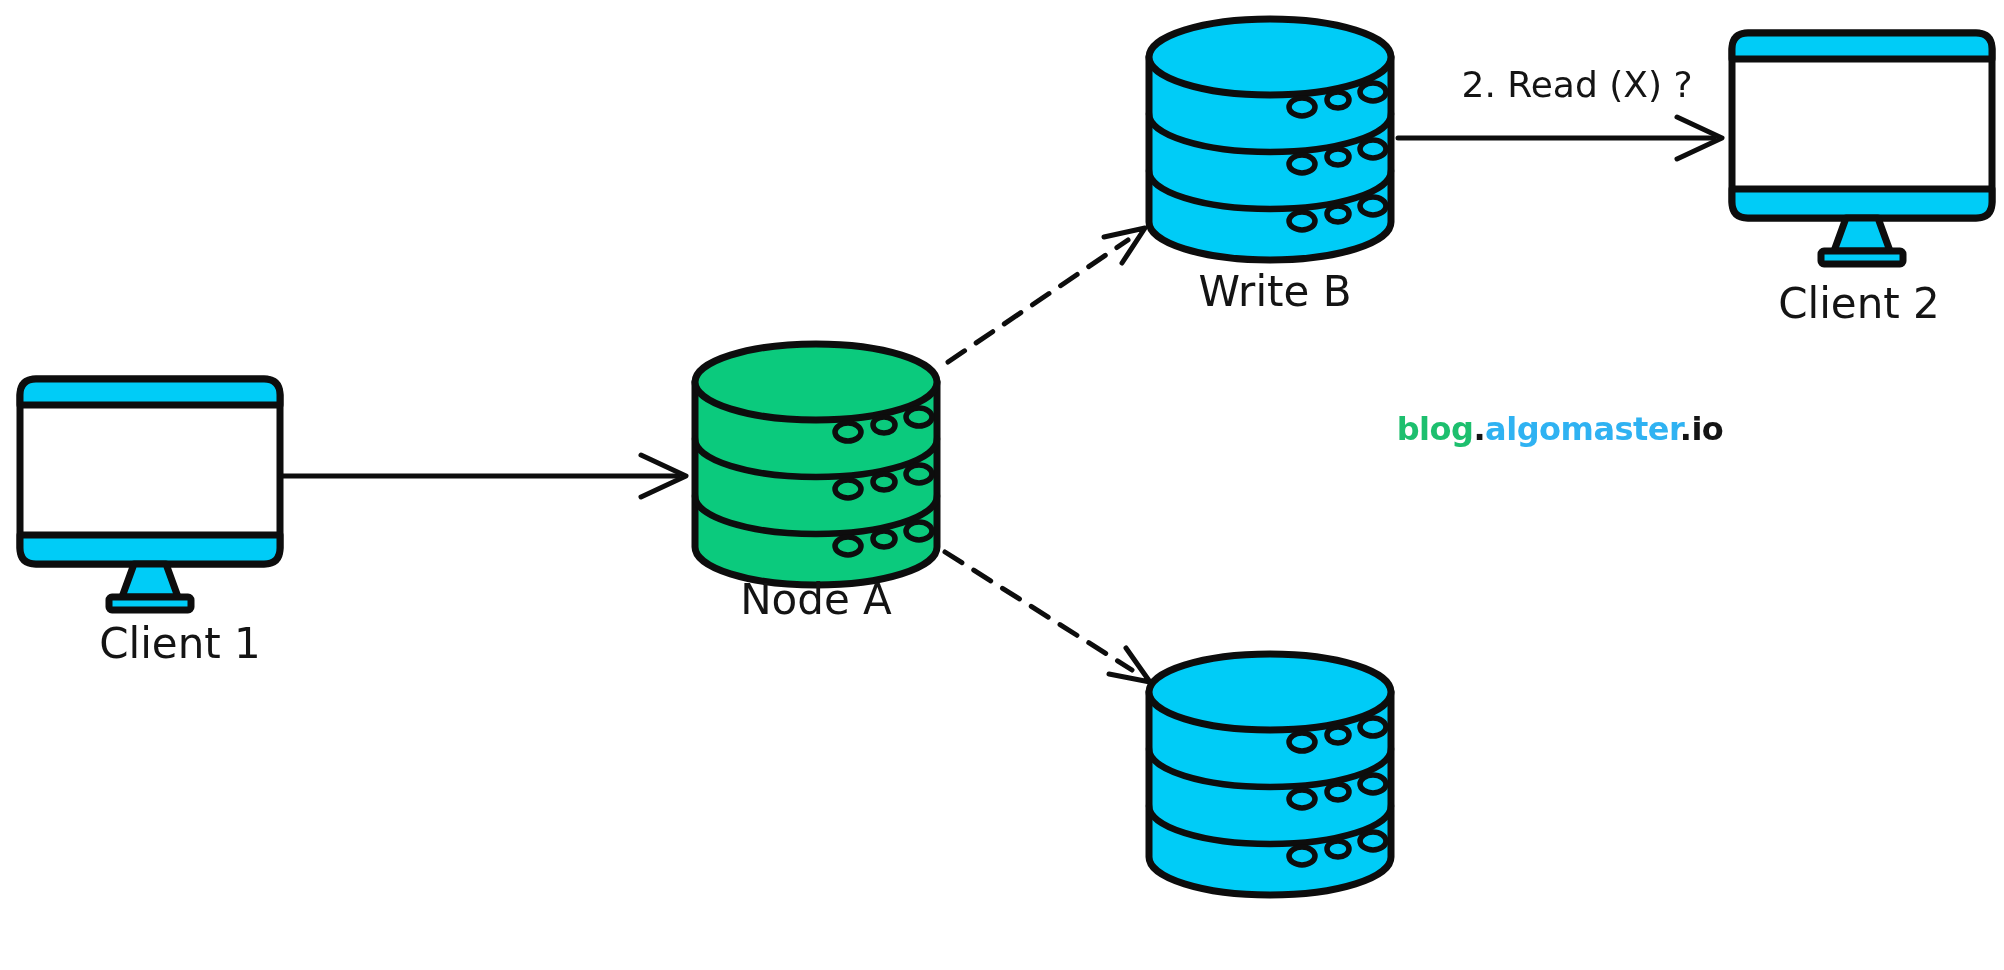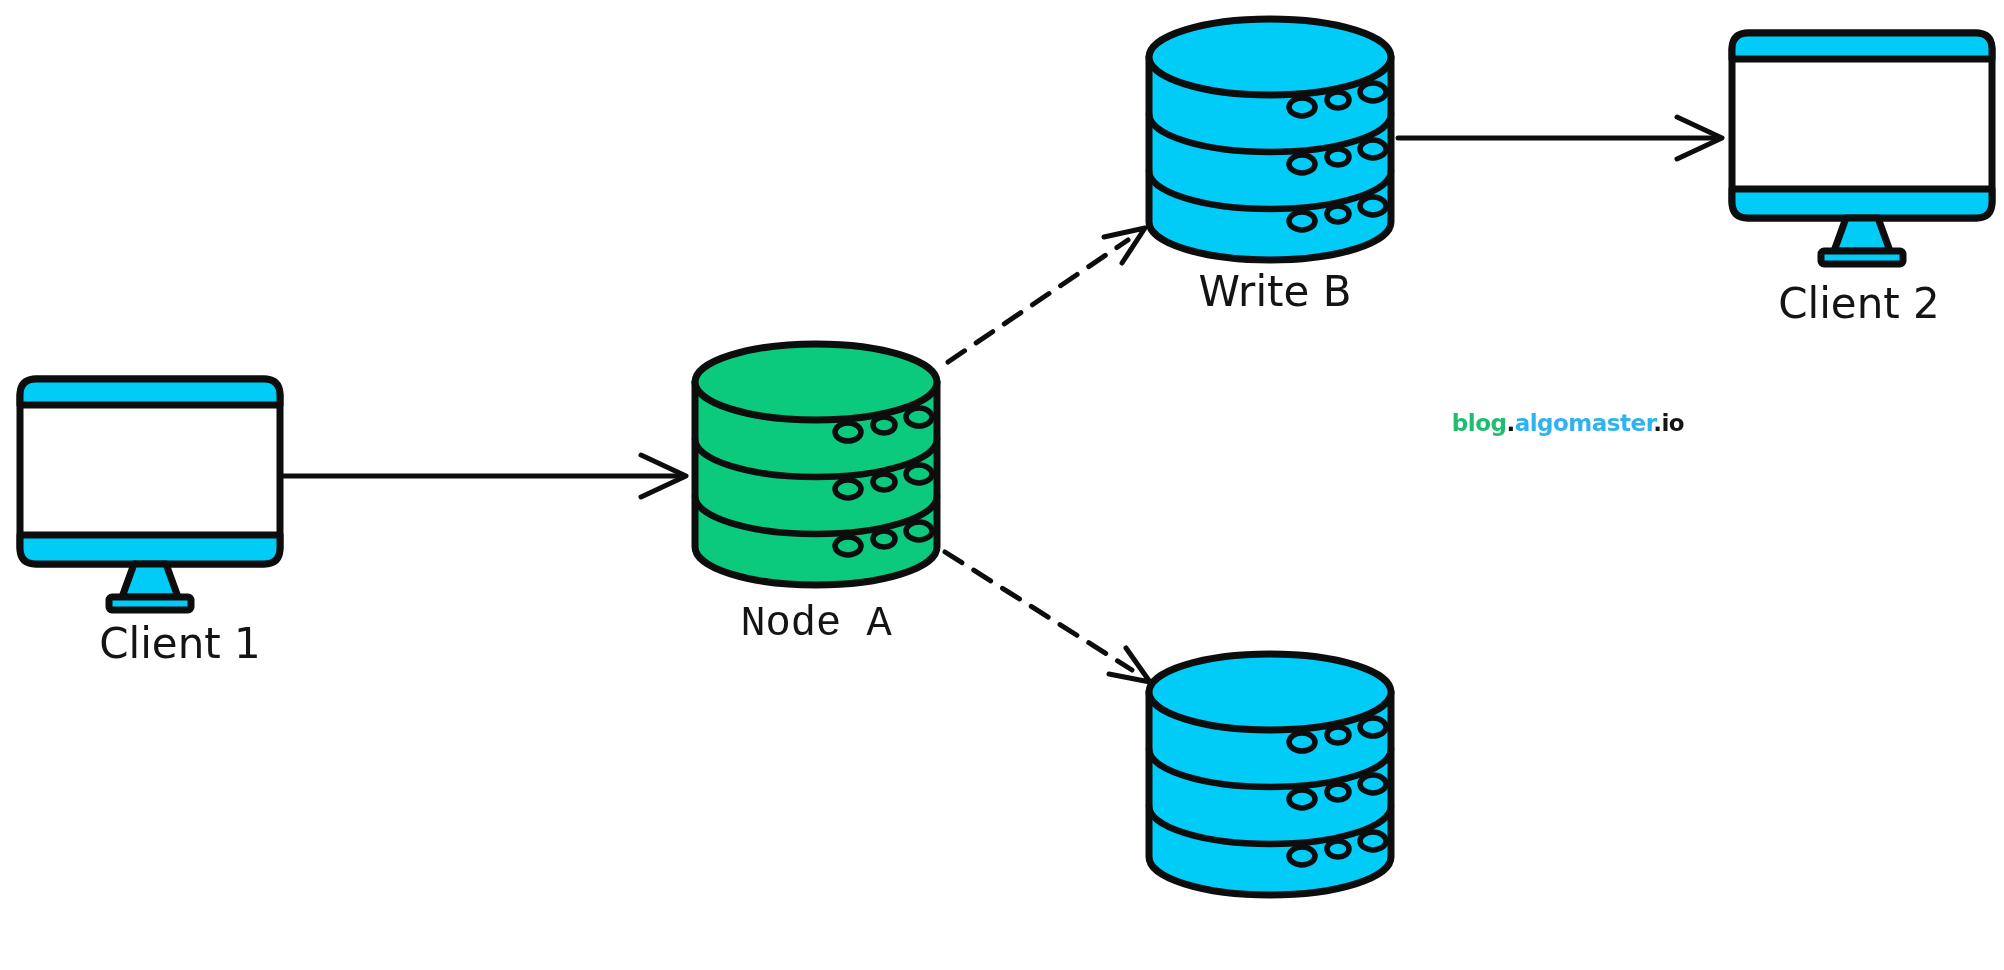--- a/index.html
+++ b/index.html
@@ -19,26 +19,25 @@
     color: #141414;
     font-size: 42px;
     line-height: 1.15;
     text-align: center;
     white-space: nowrap;
   }
   .edge-label { font-size: 36px; }
 
   .watermark {
     position: absolute;
-    font-size: 23px;
+    font-size: 32px;
     font-weight: bold;
     letter-spacing: -0.5px;
     text-align: center;
     white-space: nowrap;
-    margin-left: 8px;
   }
 
   
   .shape   { stroke-width: 7;   stroke-linejoin: round; }
   .outline { fill: none; stroke-width: 6.5; stroke-linecap: round; }
   .dot     { fill: none; stroke-width: 5.5; }
   .shaft   { fill: none; stroke-width: 5; stroke-linecap: round; }
   .dashedline { stroke-dasharray: 20 14; }
   .head    { fill: none; stroke-width: 5; stroke-linecap: round; stroke-linejoin: round; }
 </style>
@@ -79,21 +78,21 @@
       <ellipse class="dot" cx="193" cy="85" rx="11" ry="8"></ellipse>
       <ellipse class="dot" cx="228" cy="77" rx="13" ry="9"></ellipse>
       <ellipse class="dot" cx="157" cy="149" rx="13" ry="9"></ellipse>
       <ellipse class="dot" cx="193" cy="142" rx="11" ry="8"></ellipse>
       <ellipse class="dot" cx="228" cy="134" rx="13" ry="9"></ellipse>
       <ellipse class="dot" cx="157" cy="206" rx="13" ry="9"></ellipse>
       <ellipse class="dot" cx="193" cy="199" rx="11" ry="8"></ellipse>
       <ellipse class="dot" cx="228" cy="191" rx="13" ry="9"></ellipse>
     </g>
   </svg>
-  <div class="label" style="left:666px; top:600px; width:300px;font-family:Liberation Mono, monospace;">Node A</div>
+  <div class="label" style="left:666px; top:576px; width:300px;">Node A</div>
 
   <svg class="abs" style="left:1145px; top:15px;" width="250" height="250" viewBox="0 0 250 250">
     <g stroke="#0d0d0d">
       <path class="shape" d="M4 42 L4 207 A121 38 0 0 0 246 207 L246 42 Z" fill="#00ccf7"></path>
       <path class="outline" d="M4 99 A121 38 0 0 0 246 99"></path>
       <path class="outline" d="M4 156 A121 38 0 0 0 246 156"></path>
       <ellipse class="shape" cx="125" cy="42" rx="121" ry="38" fill="#00ccf7"></ellipse>
       <ellipse class="dot" cx="157" cy="92" rx="13" ry="9"></ellipse>
       <ellipse class="dot" cx="193" cy="85" rx="11" ry="8"></ellipse>
       <ellipse class="dot" cx="228" cy="77" rx="13" ry="9"></ellipse>
@@ -139,18 +138,19 @@
         <line class="shaft dashedline" x1="948" y1="362" x2="1128" y2="240"></line>
         <polyline class="head" points="1104,237 1145,228 1122,263"></polyline>
       </g>
       <g>
         <line class="shaft dashedline" x1="945" y1="552" x2="1132" y2="670"></line>
         <polyline class="head" points="1126,648 1150,682 1109,674"></polyline>
       </g>
     </g>
   </svg>
 
+  <div class="label edge-label" style="left:1427px; top:64px; width:300px;">2. Read (X) ?</div>
 
   <div class="watermark" style="left:1385px; top:410px; width:350px;">
     <span style="color: rgb(29, 191, 110);">blog</span><span style="color: rgb(20, 20, 20);">.</span><span style="color: rgb(47, 178, 242);">algomaster</span><span style="color: rgb(20, 20, 20);">.</span><span style="color: rgb(20, 20, 20);">io</span>
   </div>
 
 </div>
 
 </body></html>

